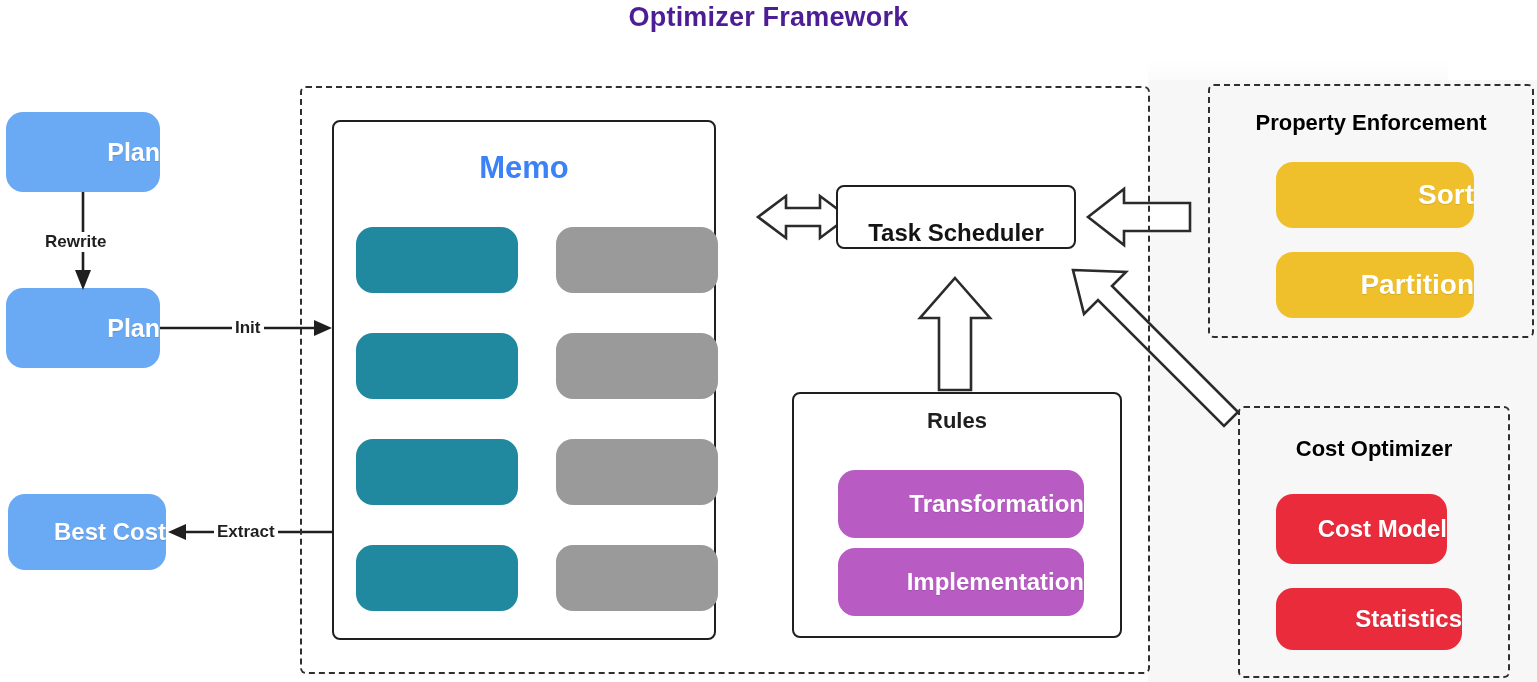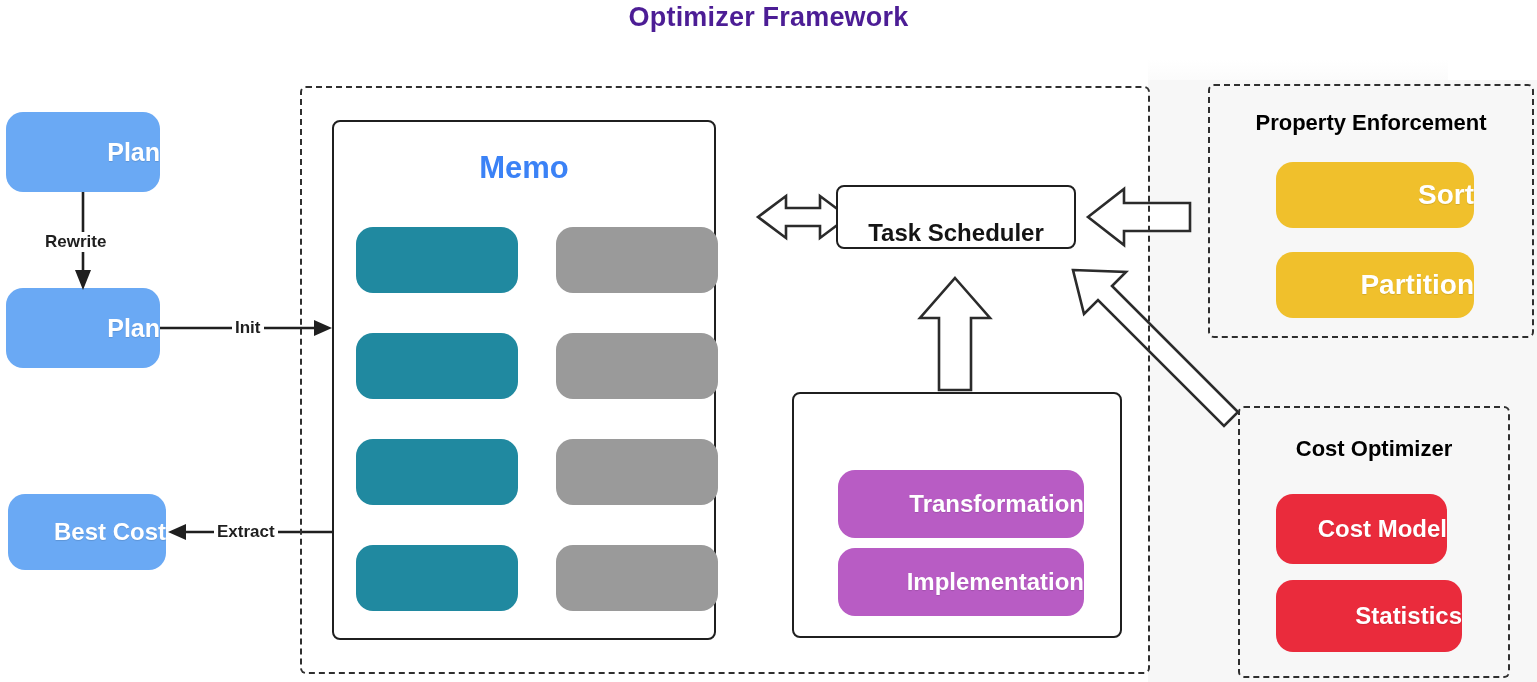--- a/index.html
+++ b/index.html
@@ -157,20 +157,21 @@
       <div class="abs block memo-cell-teal" style="left:0; top:0; width:162px; height:66px;"></div>
       <div class="abs block memo-cell-gray" style="left:200px; top:0; width:162px; height:66px;"></div>
     </div>
   </div>
 
   <div class="abs solid" id="task-sched" style="left:836px; top:185px; width:240px; height:64px;">
     <span>Task Scheduler</span>
   </div>
 
   <div class="abs solid" style="left:792px; top:392px; width:330px; height:246px;">
+    <div id="rules-title">Rules</div>
     <div class="abs block rule-box" style="left:44px; top:76px; width:246px; height:68px;">
       <span>Transformation</span>
     </div>
     <div class="abs block rule-box" style="left:44px; top:154px; width:246px; height:68px;">
       <span>Implementation</span>
     </div>
   </div>
 
   <div class="abs dashed" style="left:1208px; top:84px; width:326px; height:254px;">
     <div class="dashed-title" style="top:24px;">Property Enforcement</div>
@@ -180,18 +181,18 @@
     <div class="abs block prop-box" style="left:66px; top:158px; width:198px; height:66px;margin-top:8px;">
       <span>Partition</span>
     </div>
   </div>
 
   <div class="abs dashed" style="left:1238px; top:406px; width:272px; height:272px;">
     <div class="dashed-title" style="top:28px;">Cost Optimizer</div>
     <div class="abs block cost-box" style="left:36px; top:86px; width:171px; height:70px;">
       <span>Cost Model</span>
     </div>
-    <div class="abs block cost-box" style="left:36px; top:172px; width:186px; height:72px;padding-left:36px;">
+    <div class="abs block cost-box" style="left:36px; top:180px; width:186px; height:62px;padding-left:36px;">
       <span>Statistics</span>
     </div>
   </div>
 
 </div>
 
 </body></html>

